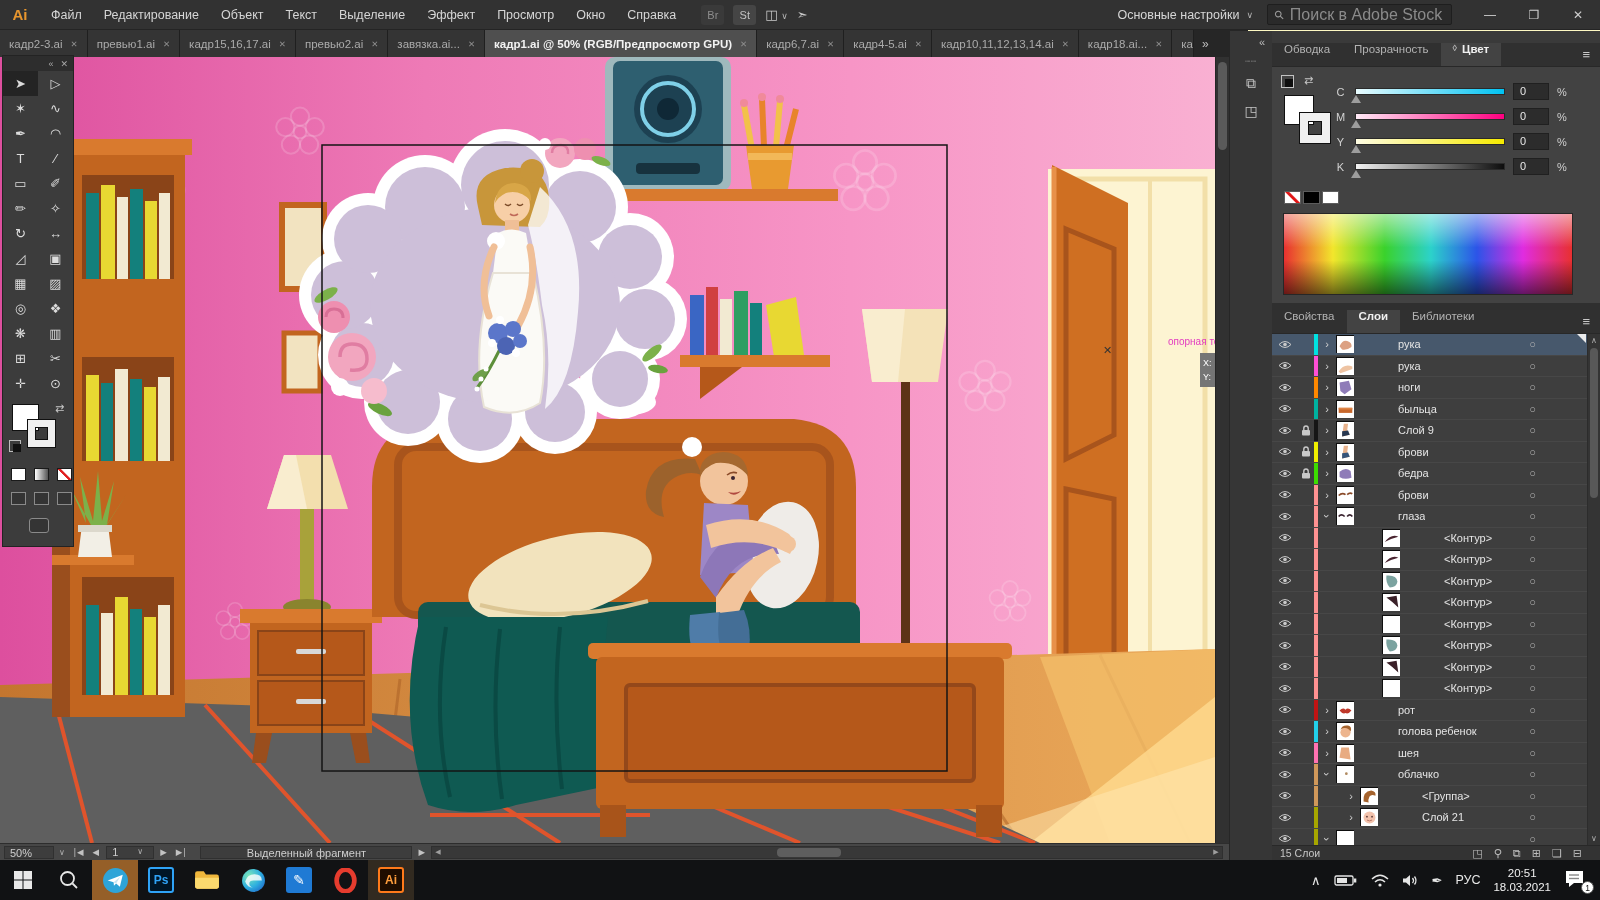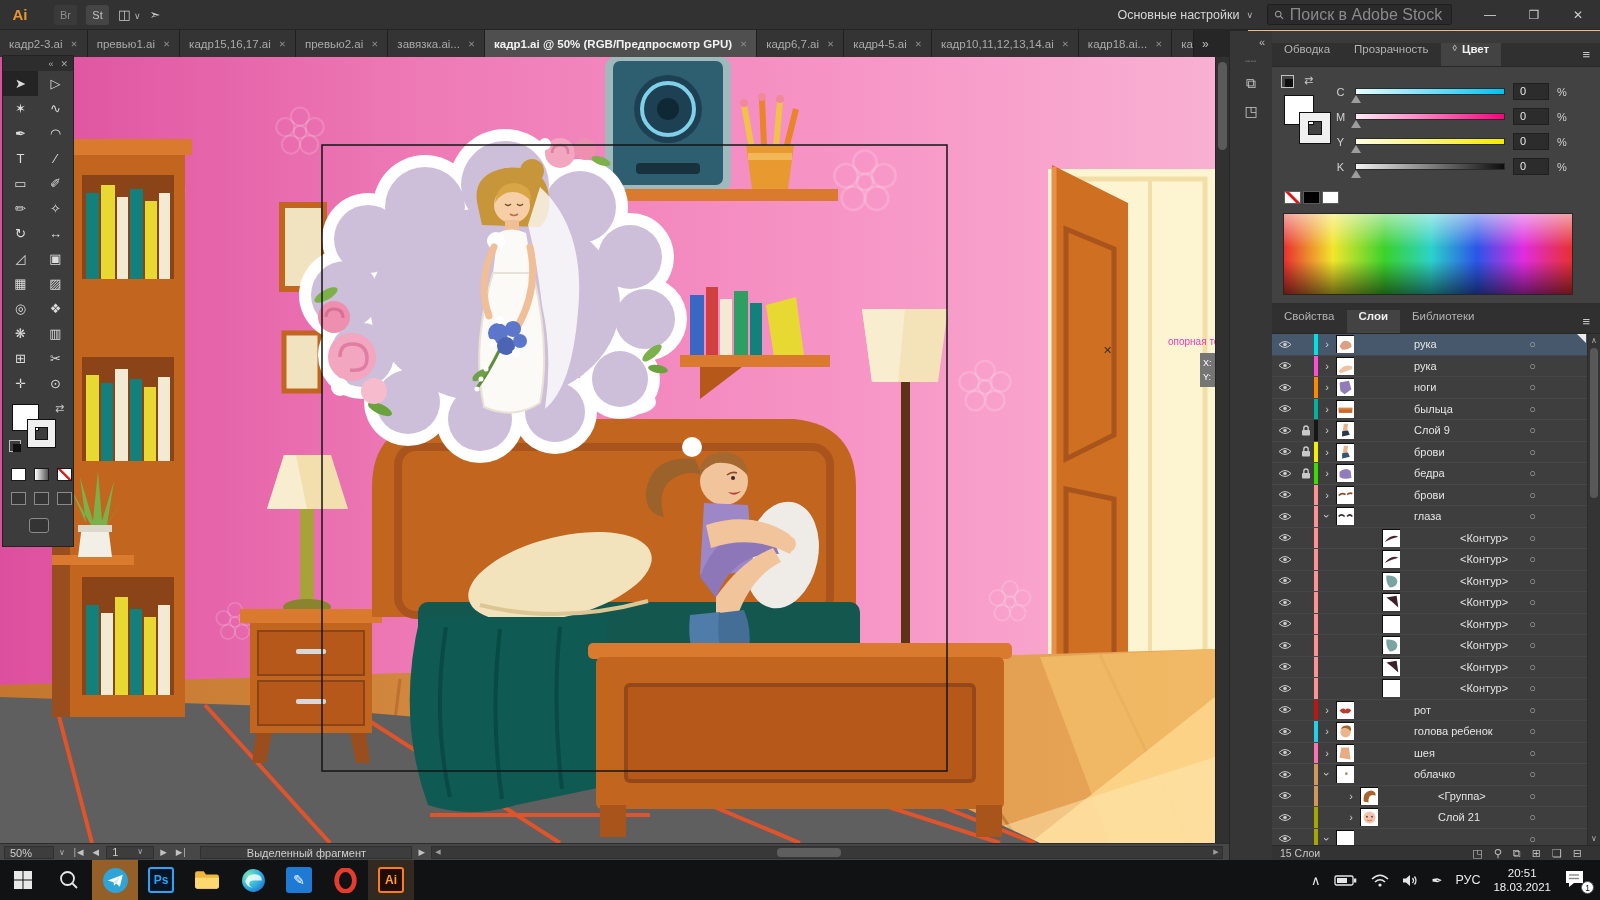--- a/index.html
+++ b/index.html
@@ -1,17 +1,17 @@
 <!DOCTYPE html>
 <html><head>
 <meta charset="utf-8">
 <style>
   * { margin:0; padding:0; box-sizing:border-box; }
   html,body { width:1600px; height:900px; overflow:hidden; background:#1a1a1a; }
-  #app { position:relative; width:1600px; height:900px; font-family:"Liberation Sans","DejaVu Sans",sans-serif; background:#fdba74; color:#d4d4d4; }
+  #app { position:relative; width:1600px; height:900px; font-family:"Liberation Sans","DejaVu Sans",sans-serif; background:#fef9c3; color:#d4d4d4; }
 
   
   .menubar { position:absolute; left:0; top:0; width:1600px; height:30px; background:#323232; border-bottom:1px solid #242424; display:flex; align-items:center; }
   .ai-logo { width:40px; text-align:center; color:#e8962e; font-weight:bold; font-size:15px; }
   .menu-item { padding:0 11px; font-size:12.5px; color:#d6d6d6; cursor:default; }
   .mb-right { margin-left:14px; display:flex; align-items:center; gap:9px; }
   .mb-badge { width:23px; height:20px; border-radius:3px; background:#454545; color:#c2c2c2; font-size:11px; display:flex; align-items:center; justify-content:center; }
   .mb-badge.dim { background:#3a3a3a; color:#8d8d8d; }
   .mb-glyph { color:#c9c9c9; font-size:13px; }
   .mb-spacer { flex:1; }
@@ -104,21 +104,21 @@
   .layer-row { position:relative; display:flex; align-items:center; height:21.5px; border-bottom:1px solid #474747; background:#3e3e3e; }
   .layer-row.sel { background:#47586c; }
   .lr-eye { width:26px; display:flex; justify-content:center; flex:0 0 auto; }
   .lr-lock { width:16px; display:flex; justify-content:center; flex:0 0 auto; }
   .lr-bar { width:4px; align-self:stretch; flex:0 0 auto; }
   .lr-chev { width:18px; text-align:center; color:#cfcfcf; font-size:11px; flex:0 0 auto; }
   .lr-chev.open { transform:rotate(90deg); }
   .ind1 { margin-left:24px; } .ind2 { margin-left:64px; }
   .lr-thumb { width:18px; height:18px; background:#fff; border:1px solid #0e0e0e; flex:0 0 auto; }
   .lr-thumb svg { display:block; }
-  .lr-name { margin-left:24px; font-size:11px; color:#e4e4e4; white-space:nowrap; overflow:hidden; max-width:165px;padding-left:36px; }
+  .lr-name { margin-left:8px; font-size:11px; color:#e4e4e4; white-space:nowrap; overflow:hidden; max-width:165px;padding-left:36px; }
   .lr-target { position:absolute; right:64px; color:#b6b6b6; font-size:11px; }
   .sel-tri { position:absolute; right:14px; top:0; width:0; height:0; border-left:9px solid transparent; border-top:9px solid #ececec; }
   .llist-scroll { position:absolute; right:0; top:0; bottom:0; width:13px; background:#343434; border-left:1px solid #2c2c2c; }
   .llist-scroll .up { position:absolute; top:2px; left:0; right:0; text-align:center; font-size:8px; color:#b0b0b0; }
   .llist-scroll .dn { position:absolute; bottom:2px; left:0; right:0; text-align:center; font-size:8px; color:#b0b0b0; }
   .llist-scroll .th { position:absolute; left:2px; top:14px; width:8px; height:150px; background:#585858; border-radius:4px; }
   .layers-footer { flex:0 0 15px; background:#333; display:flex; align-items:center; font-size:10.5px; color:#c6c6c6; padding:0 8px; border-top:1px solid #282828; }
   .lf-actions { margin-left:auto; display:flex; gap:11px; font-size:11px; color:#bdbdbd; margin-right:10px; }
 
   
@@ -148,20 +148,31 @@
   .notif { position:relative; width:26px; height:22px; }
   .notif .badge { position:absolute; right:-4px; bottom:-3px; width:13px; height:13px; border-radius:50%; background:#fff; color:#111; font-size:8.5px; display:flex; align-items:center; justify-content:center; border:1px solid #555; }
 </style>
 </head>
 <body>
 
 <div id="app">
 
   <div class="menubar">
     <div class="ai-logo">Ai</div>
+    <div id="menu-items" style="display:flex;">
+        <div class="menu-item">Файл</div>
+        <div class="menu-item">Редактирование</div>
+        <div class="menu-item">Объект</div>
+        <div class="menu-item">Текст</div>
+        <div class="menu-item">Выделение</div>
+        <div class="menu-item">Эффект</div>
+        <div class="menu-item">Просмотр</div>
+        <div class="menu-item">Окно</div>
+        <div class="menu-item">Справка</div>
+      </div>
     <div class="mb-right">
       <span class="mb-badge dim">Br</span>
       <span class="mb-badge">St</span>
       <span class="mb-glyph"><span>◫</span> <span class="chev">∨</span></span>
       <span class="mb-glyph">➣</span>
     </div>
     <div class="mb-spacer"></div>
     <div class="workspace">
       <span>Основные настройки</span>
         <span class="chev">∨</span>

